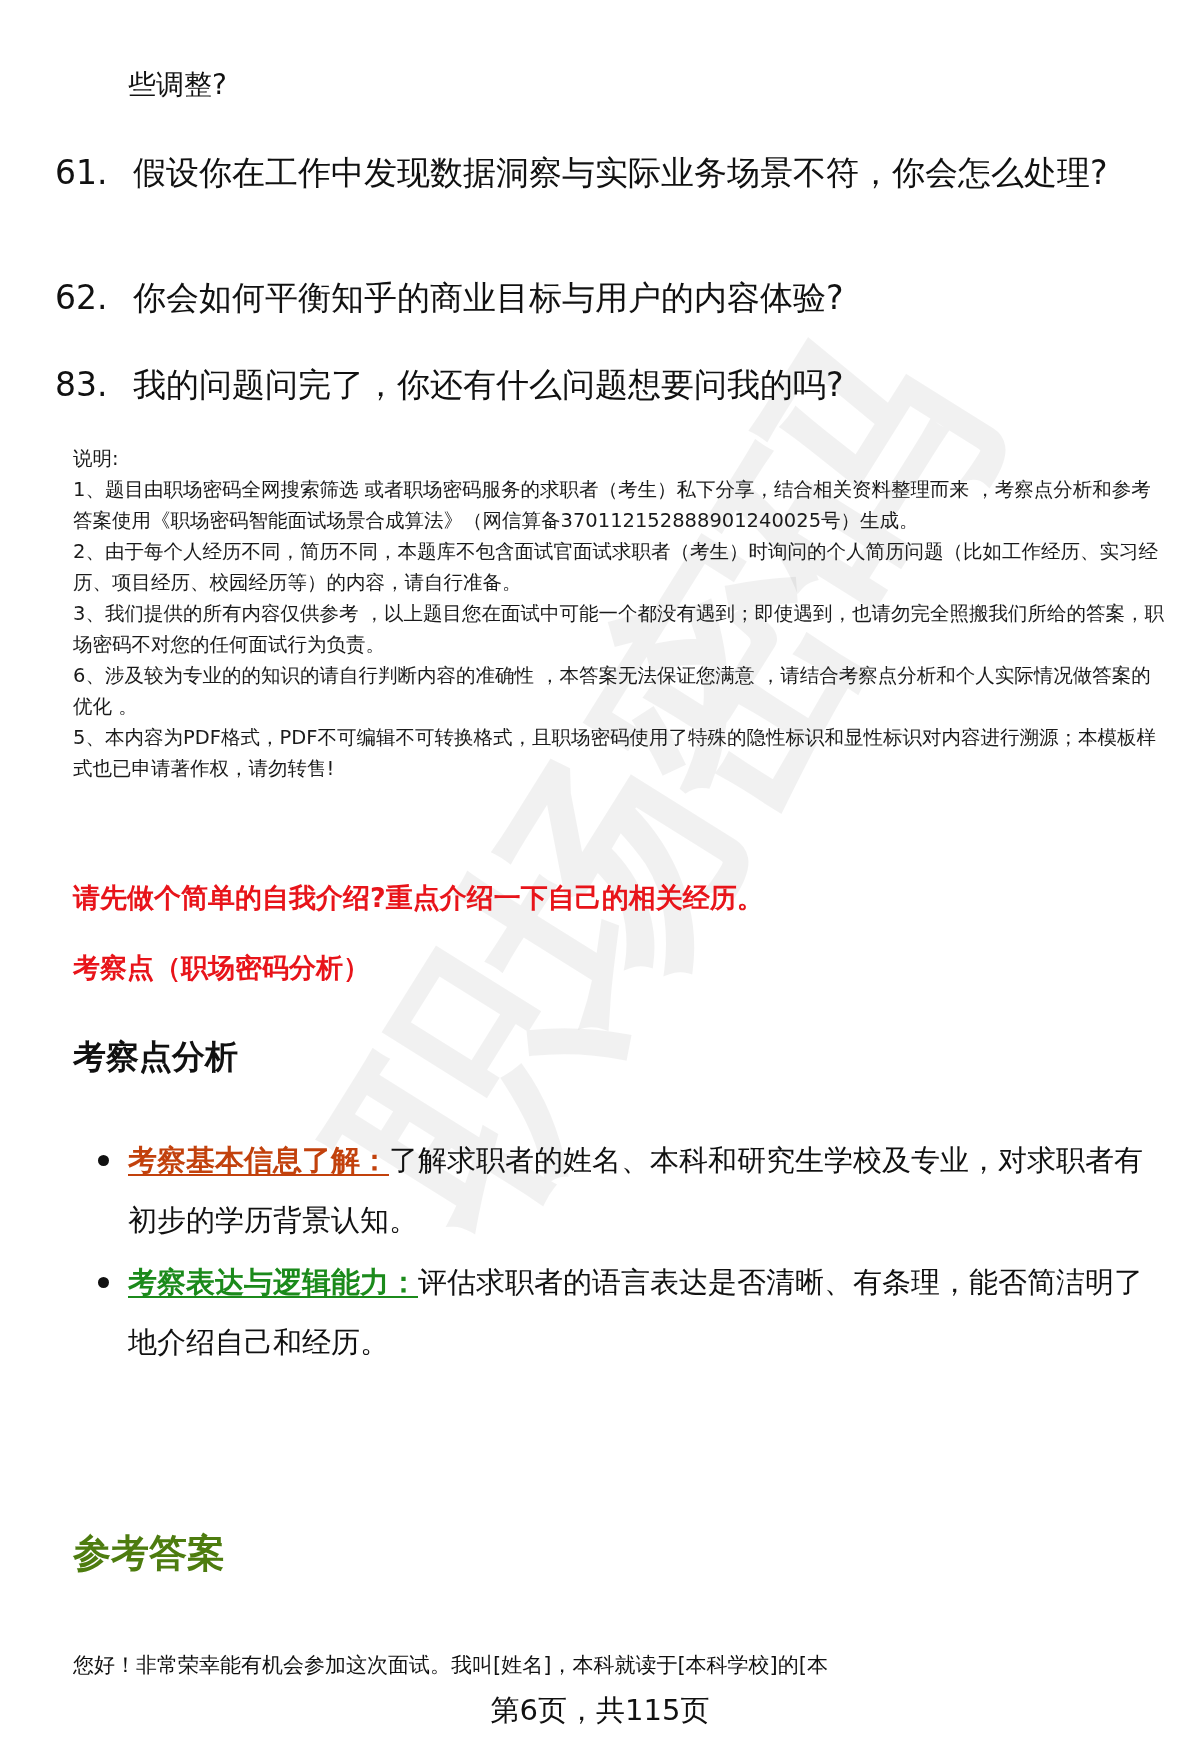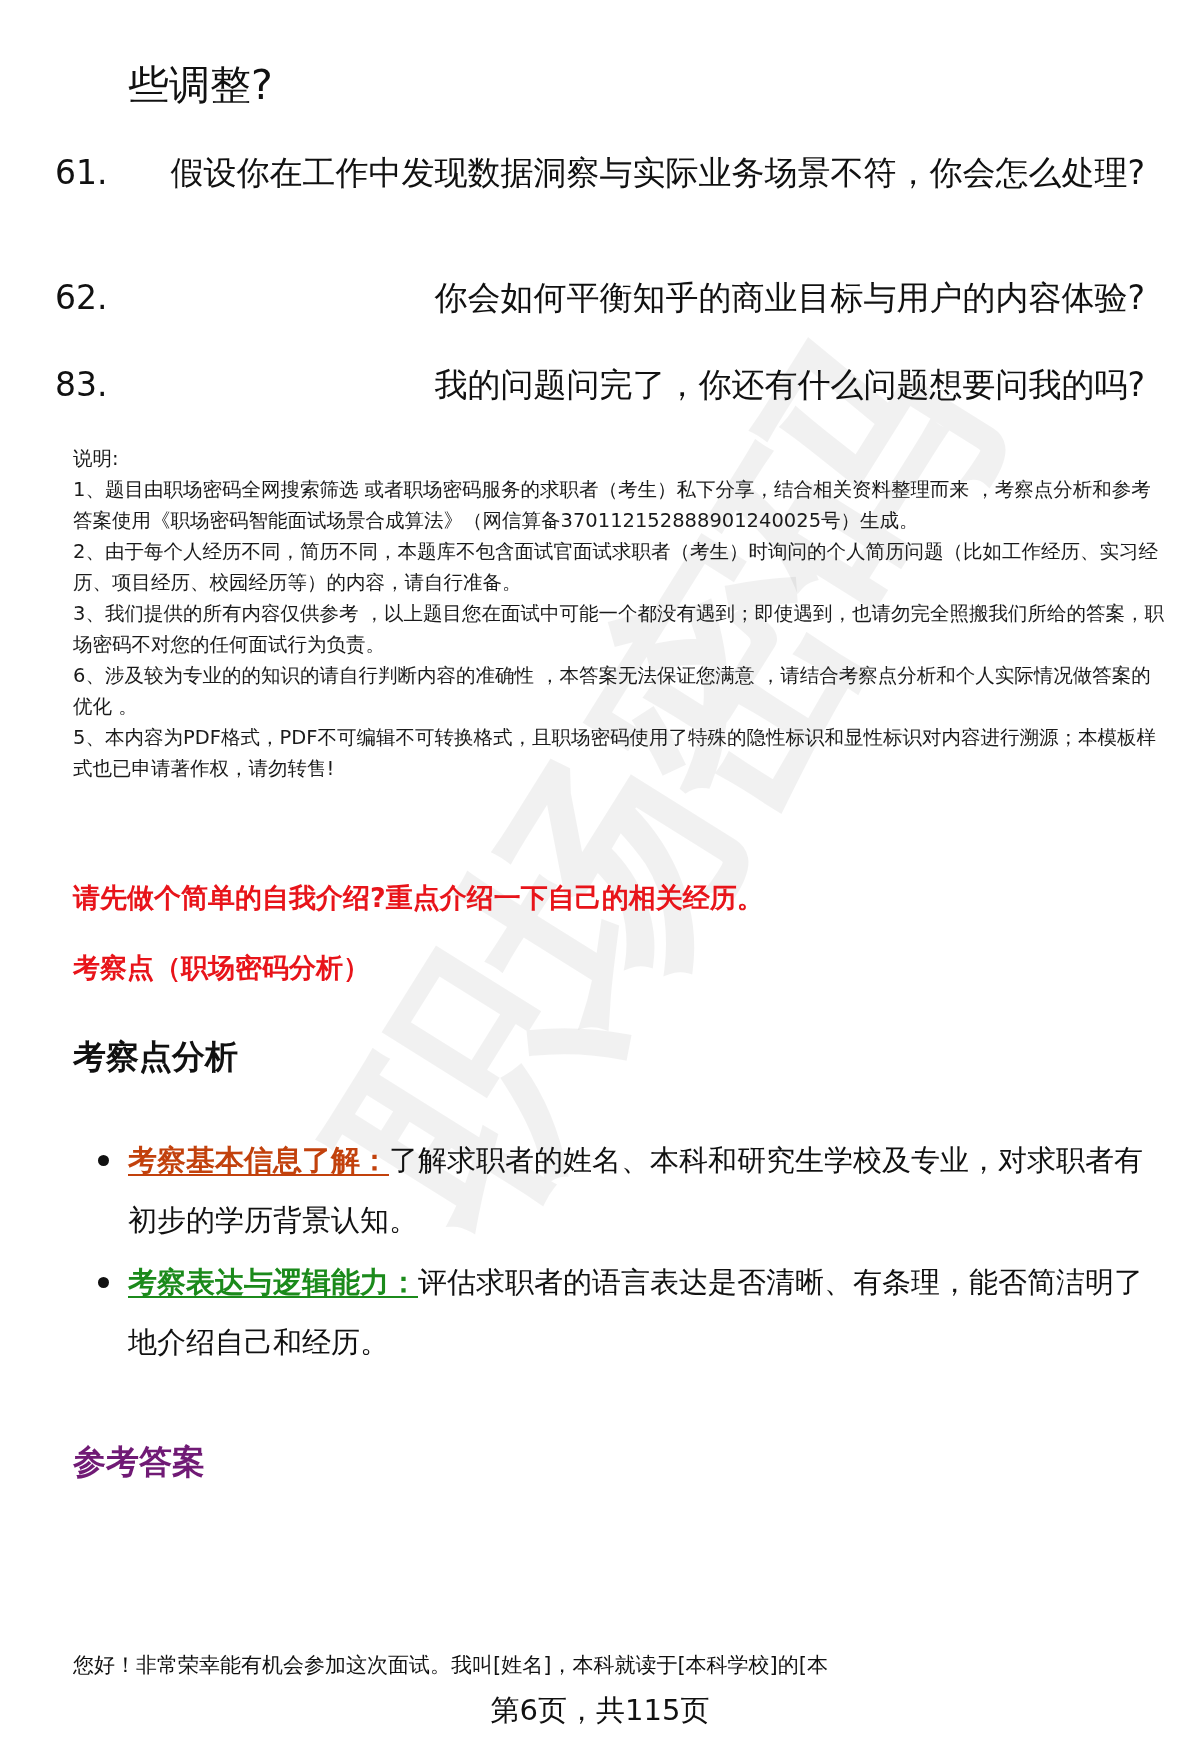--- a/index.html
+++ b/index.html
@@ -13,40 +13,40 @@
     width: 1000px; height: 300px;
     transform: rotate(-58deg);
     transform-origin: center;
     font-size: 250px; font-weight: bold;
     color: rgba(0,0,0,0.055);
     white-space: nowrap; letter-spacing: -10px;
     pointer-events: none; z-index: 0;
     line-height: 300px;
   }
   .abs { position: absolute; z-index: 1; }
-  .q-cont { left: 128px; top: 64px; font-size: 41px; line-height: 42px; }
+  .q-cont { left: 128px; top: 64px; font-size: 28px; line-height: 42px; }
   .q-item { position: absolute; left: 55px; width: 1090px; font-size: 33px; line-height: 46px; }
   .q-num { position: absolute; left: 0; width: 70px; }
-  .q-text { margin-left: 78px; display: block; text-align: right; }
+  .q-text { margin-left: 78px; display: block; }
   .notes { left: 73px; top: 443px; width: 1095px; font-size: 19.5px; line-height: 31px; color: #1a1a1a; }
   .notes div { margin: 0; }
   .red-q { left: 73px; top: 880px; font-size: 27px; font-weight: bold; color: #e8141a; }
   .red-sub { left: 73px; top: 950px; font-size: 27px; font-weight: bold; color: #e8141a; }
   .h-analysis { left: 73px; top: 1035px; font-size: 33px; font-weight: bold; color: #111; }
   .bullets { left: 95px; top: 1130px; width: 1060px; }
   .bullet { position: relative; padding-left: 33px; font-size: 29px; line-height: 60px; margin-bottom: 0; }
   .bullet .dot {
     position: absolute; left: 3px; top: 25px; width: 11px; height: 11px;
     border-radius: 50%; background: #111;
   }
   .bullet .label { font-weight: bold; text-decoration: underline; text-underline-offset: 4px; }
   .c-red { color: #c2410c; }
   .c-blue { color: #1f1fd6; }
   .c-green { color: #1b8a1b; }
-  .h-answer { left: 73px; top: 1440px; font-size: 33px; font-weight: bold; color: #701a75; }
+  .h-answer { left: 73px; top: 1528px; font-size: 38px; font-weight: bold; color: #4d7c0f; }
   .answer { left: 73px; top: 1645px; width: 1090px; font-size: 21px; line-height: 40px; white-space: nowrap; overflow: hidden; }
   .footer { left: 0; top: 1690px; width: 1200px; text-align: center; font-size: 29px; line-height: 40px; }
 </style>
 </head>
 <body>
 
 <div class="watermark">职场密码</div>
 
 <div class="abs q-cont">些调整?</div>
 

